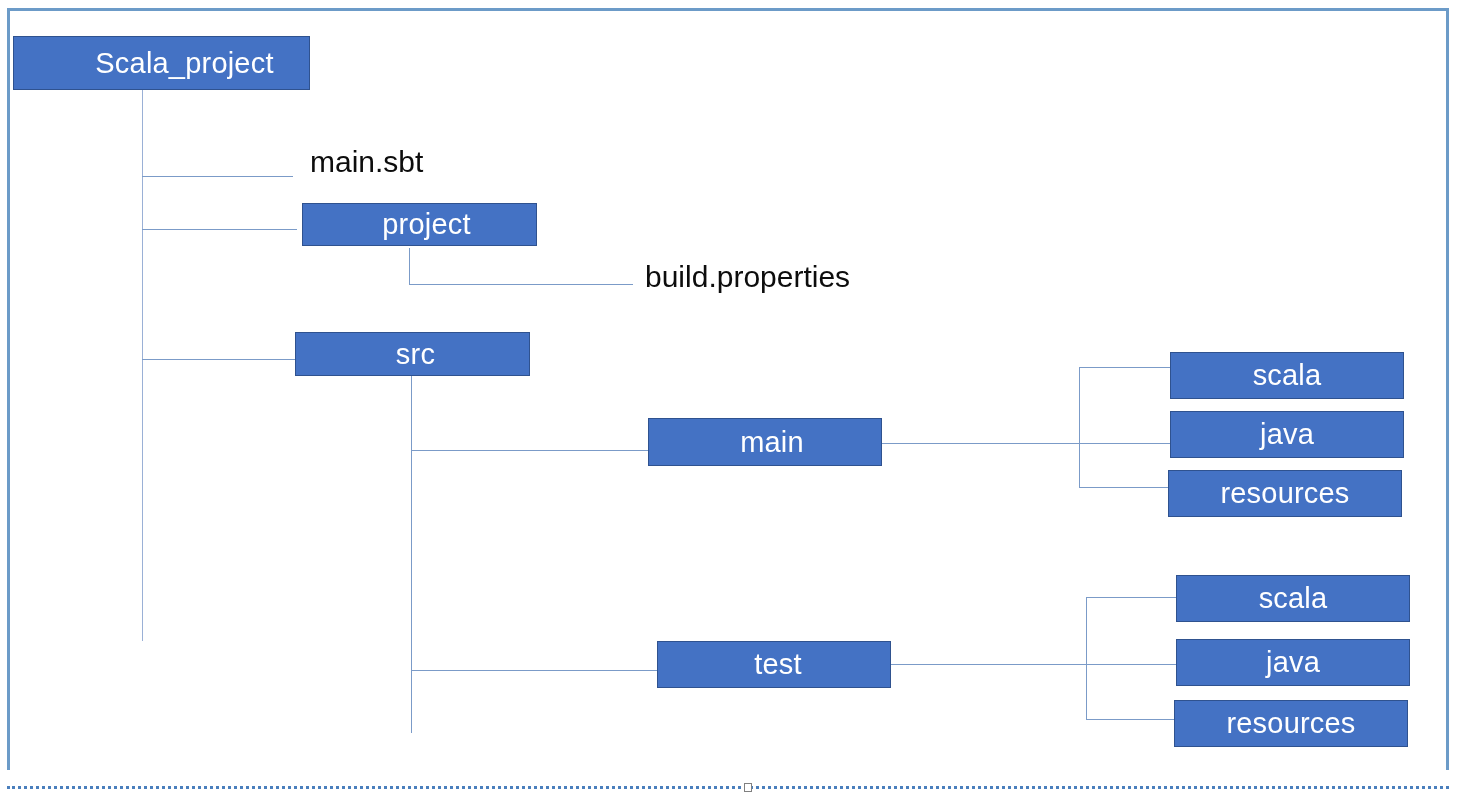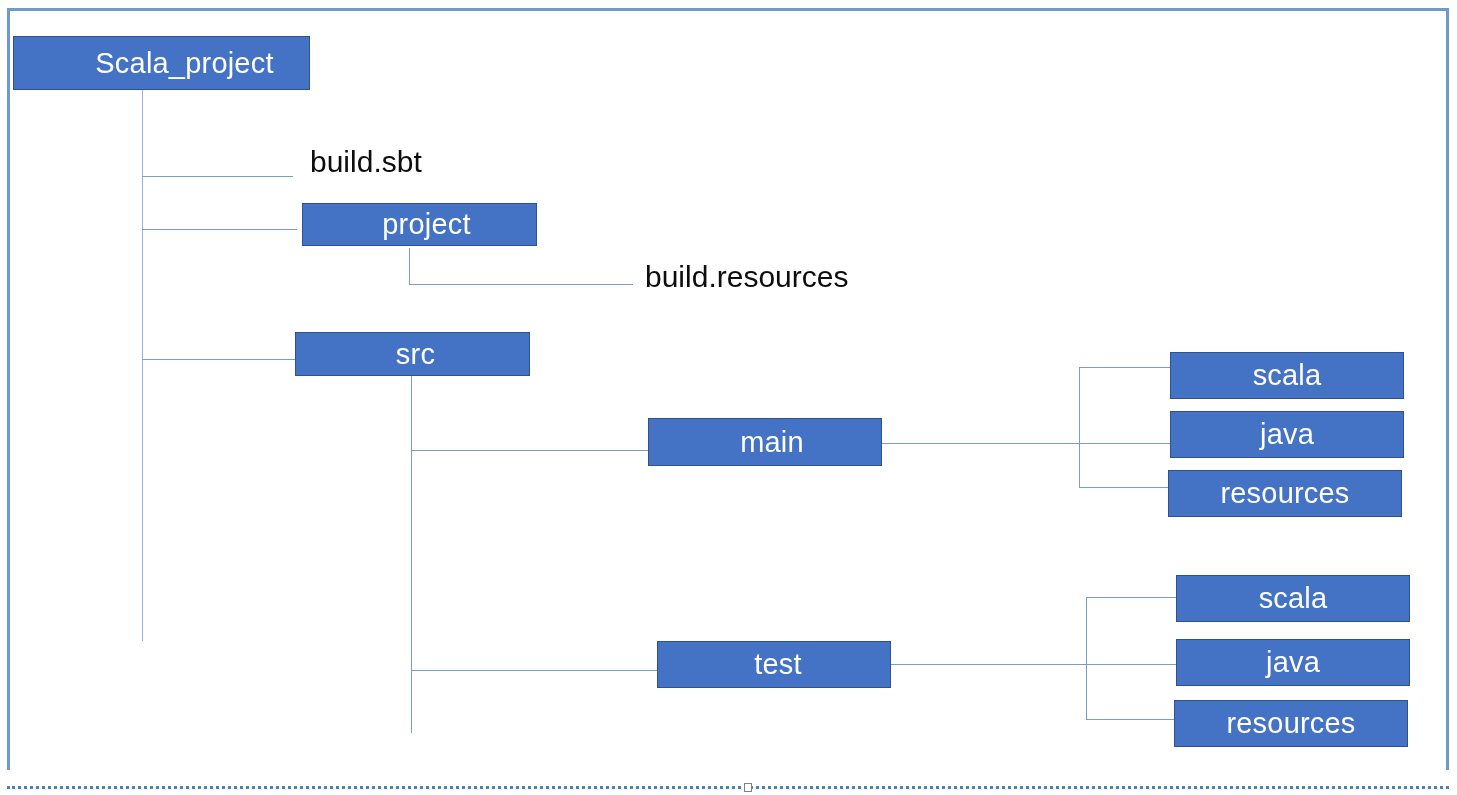--- a/index.html
+++ b/index.html
@@ -122,29 +122,29 @@
   <div class="vline" style="left:1086px; top:597px; height:122px;"></div>
   <div class="hline" style="left:1086px; top:597px; width:91px;"></div>
   <div class="hline" style="left:1086px; top:664px; width:91px;"></div>
   <div class="hline" style="left:1086px; top:719px; width:89px;"></div>
 
   <div class="node" style="left:13px; top:36px; width:297px; height:54px; font-size:29px; padding-left:46px;">
     <span>Scala_project</span>
   </div>
 
   <div class="leaf-text" style="left:310px; top:145px; font-size:30px;">
-    <span>build.sbt</span>
+    <span>main.sbt</span>
   </div>
 
   <div class="node" style="left:302px; top:203px; width:235px; height:43px; font-size:29px; padding-left:14px;">
     <span>project</span>
   </div>
 
   <div class="leaf-text" style="left:645px; top:260px; font-size:30px;">
-    <span>build.resources</span>
+    <span>build.properties</span>
   </div>
 
   <div class="node" style="left:295px; top:332px; width:235px; height:44px; font-size:29px; padding-left:6px;">
     <span>src</span>
   </div>
 
   <div class="node" style="left:648px; top:418px; width:234px; height:48px; font-size:29px; padding-left:14px;">
     <span>main</span>
   </div>
 

